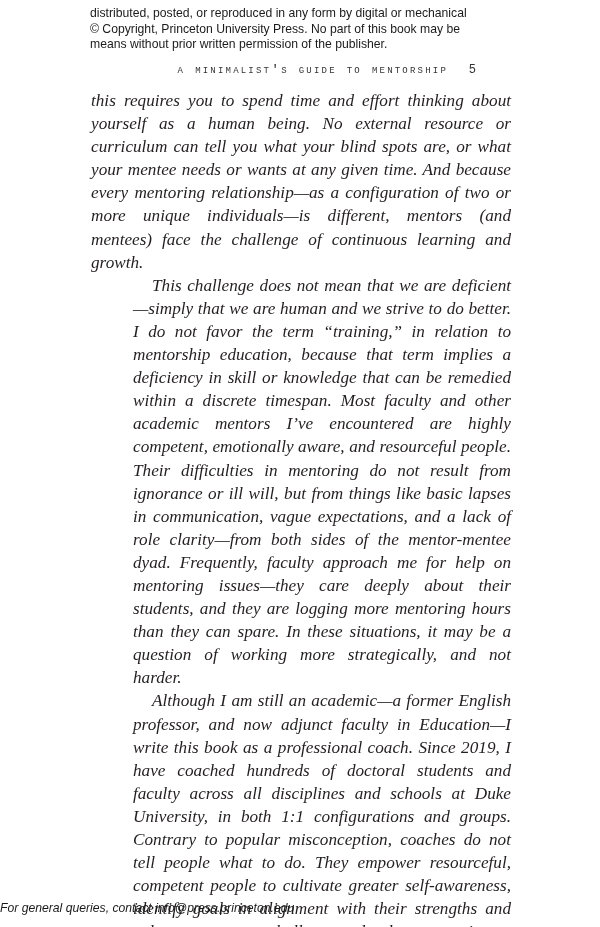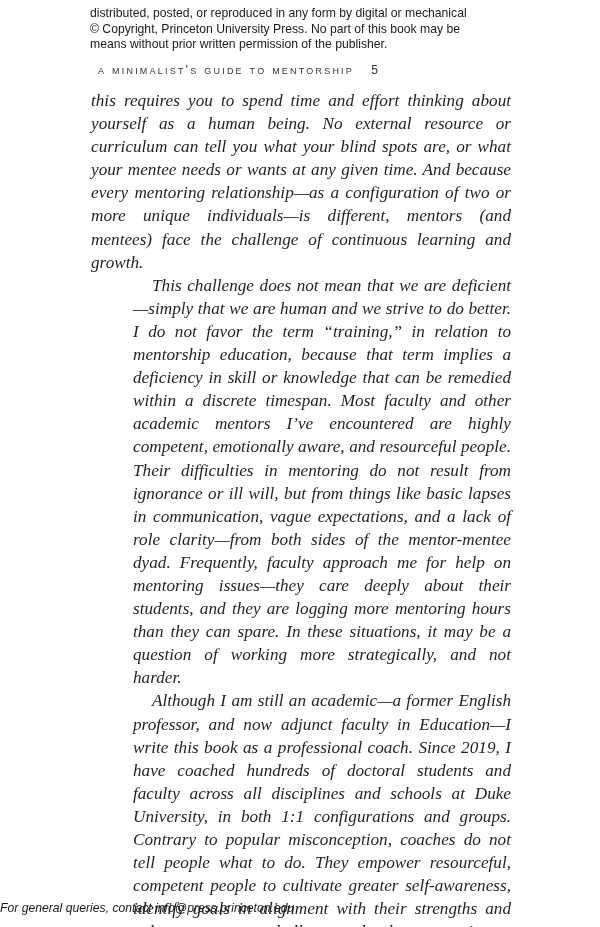--- a/index.html
+++ b/index.html
@@ -22,22 +22,22 @@
       font-family: "Liberation Sans", sans-serif;
       font-size: 12.2px;
       line-height: 15.5px;
       color: #1a1a1a;
     }
     .running-head {
       position: absolute;
       left: 0;
       top: 62px;
       width: 476px;
-      text-align: center;
-      font-family: Liberation Sans, sans-serif;
+      text-align: right;
+      font-family: Liberation Mono, monospace;
       font-size: 11px;
       letter-spacing: 2.2px;
       color: #333333;
     }
     .running-head .title {
       font-variant: small-caps;
       text-transform: lowercase;
       font-size: 13px;
     }
     .running-head .page-num {

